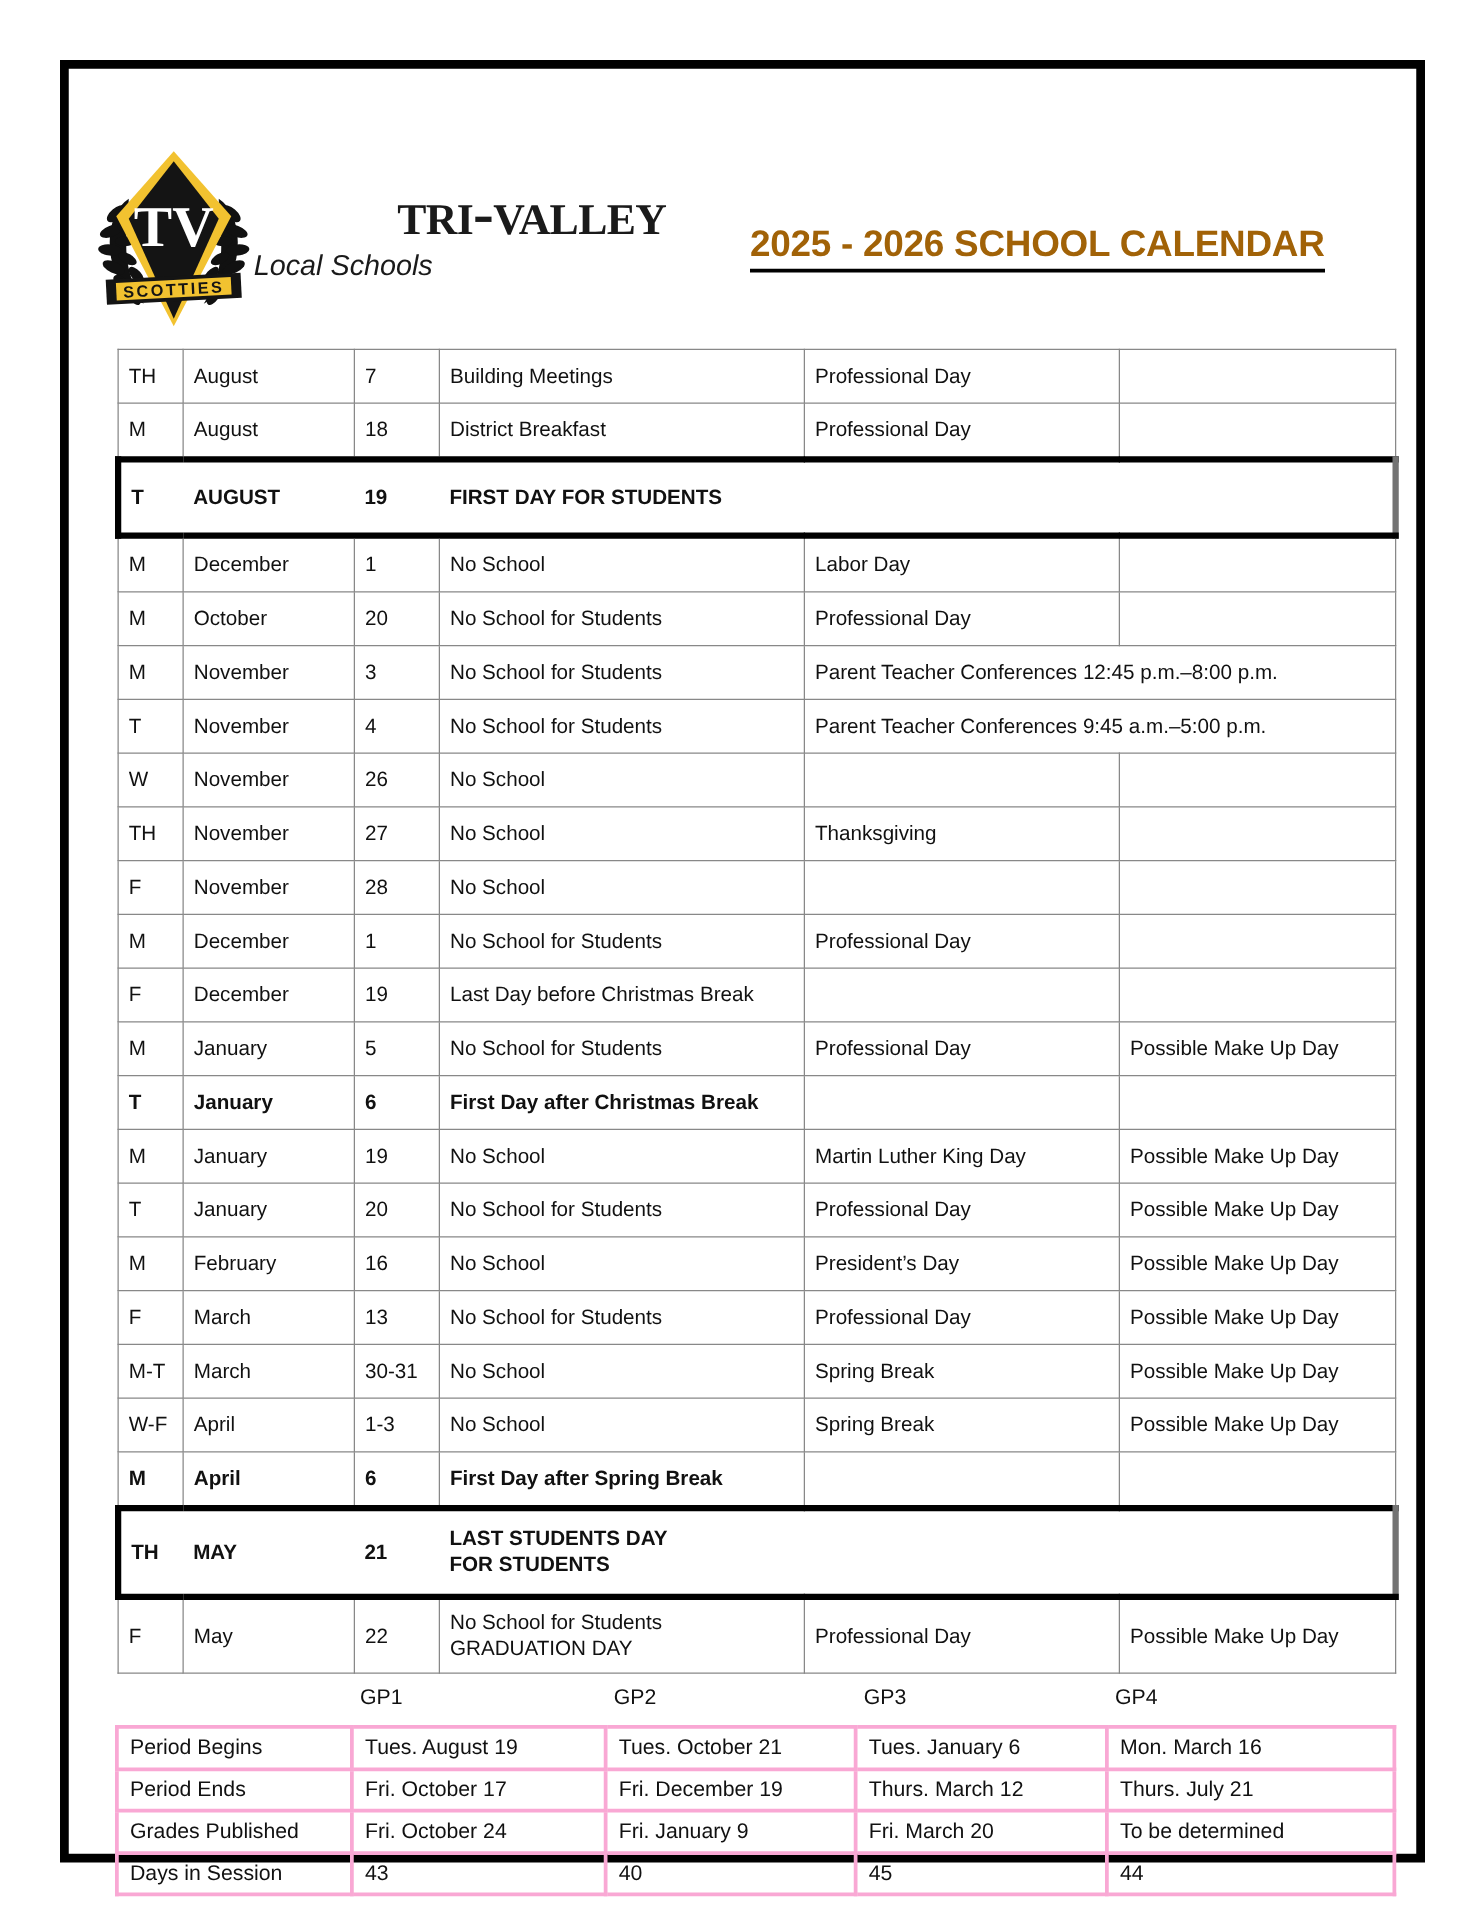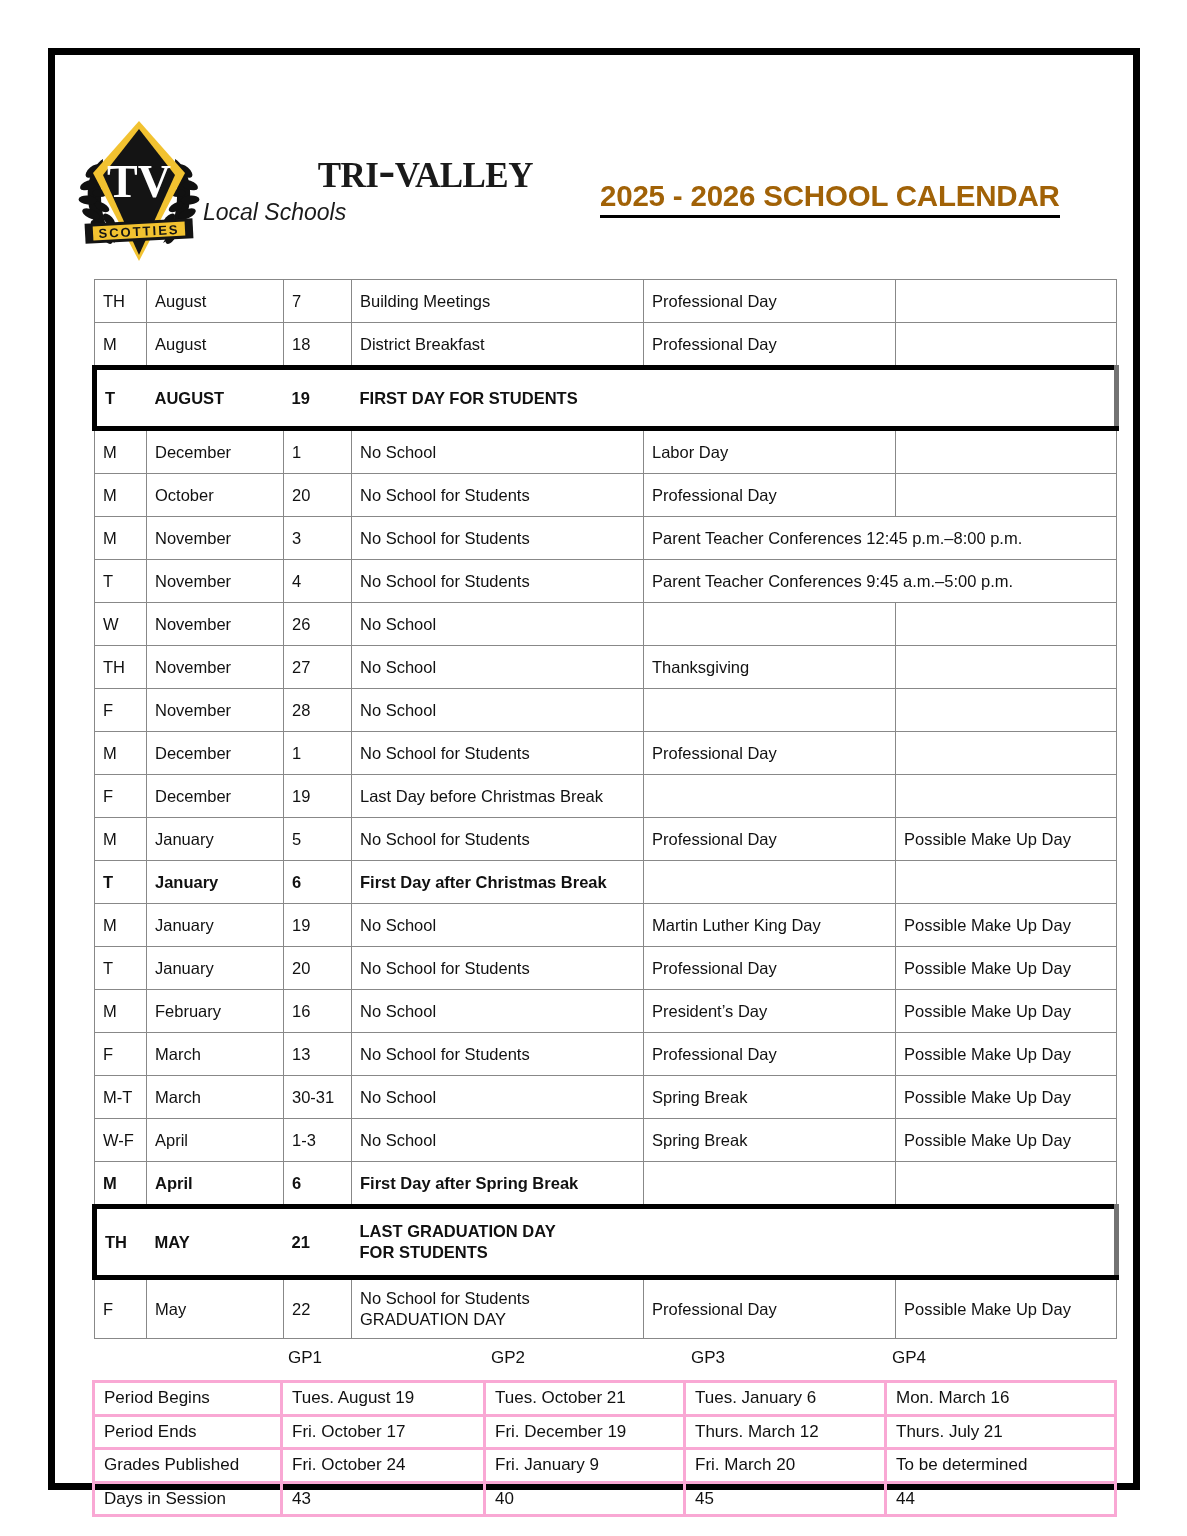--- a/index.html
+++ b/index.html
@@ -436,21 +436,21 @@
           <td>First Day after Spring Break</td>
           <td></td>
           <td></td>
         </tr>
 
         <tr class="hl hl-tall">
           <td>TH</td>
           <td>MAY</td>
           <td>21</td>
           <td colspan="3" class="two-line">
-            <div>LAST GRADUATION DAY</div>
+            <div>LAST STUDENTS DAY</div>
             <div>FOR STUDENTS</div>
           </td>
         </tr>
 
         <tr class="tall">
           <td>F</td>
           <td>May</td>
           <td>22</td>
           <td class="two-line">
             <div>No School for Students</div>

